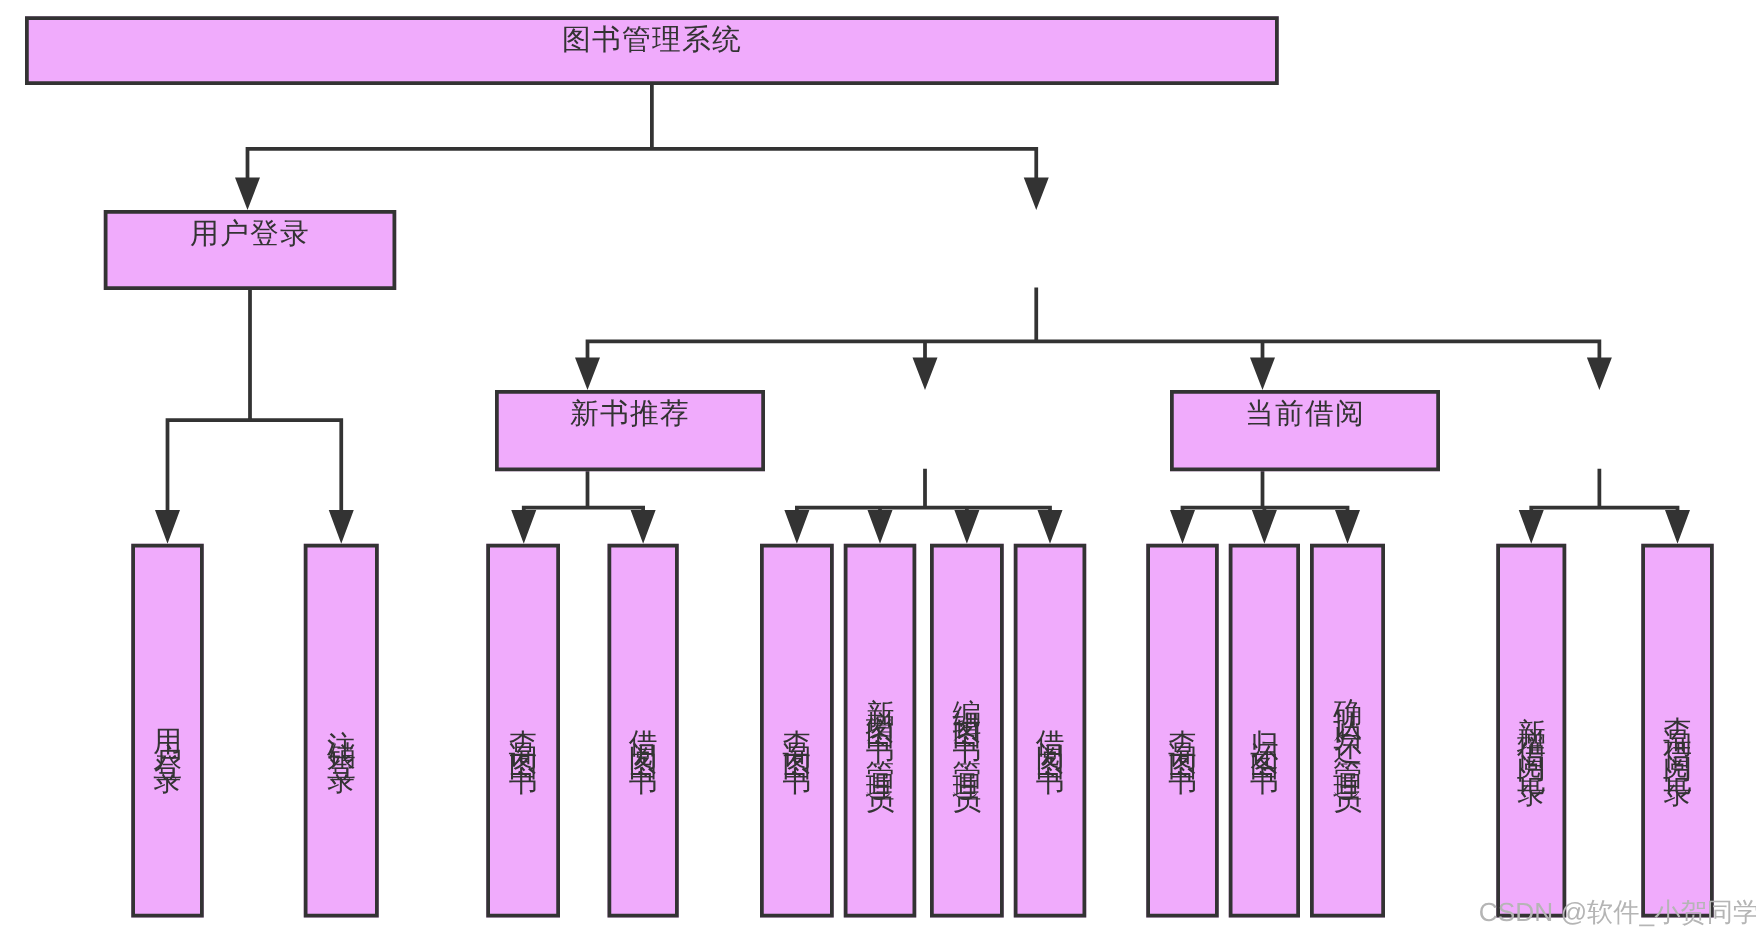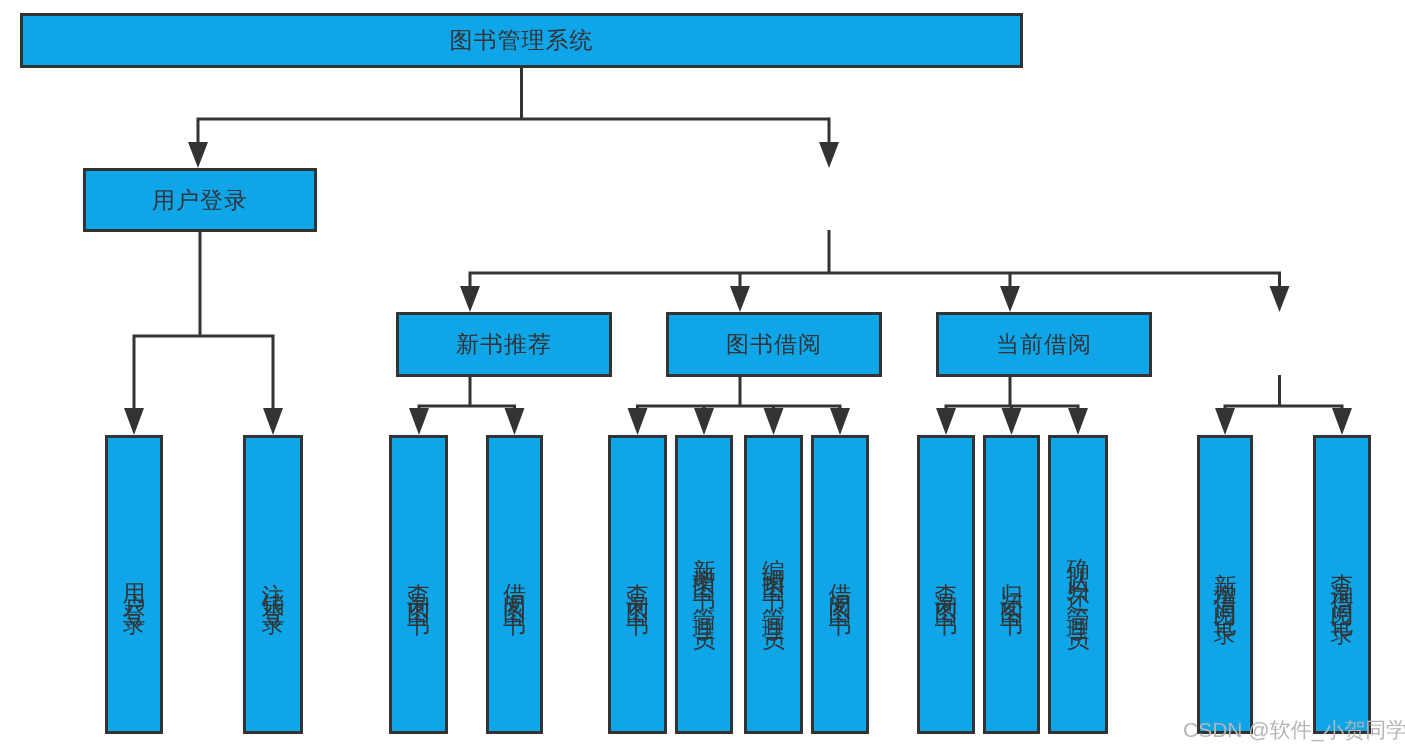--- a/index.html
+++ b/index.html
@@ -19,24 +19,23 @@
   .connectors {
     position: absolute;
     left: 0;
     top: 0;
     width: 1405px;
     height: 747px;
   }
   .node {
     position: absolute;
     box-sizing: border-box;
-    background: #0ea5e9;
+    background: #f0abfc;
     border: 3px solid #333333;
     display: flex;
-    align-items: center;
     justify-content: center;
     text-align: center;
   }
   .h-node {
     font-size: 23px;
     letter-spacing: 1px;
     white-space: nowrap;
   }
   .node-root   { left: 20px;   top: 13px;  width: 1003px; height: 55px; }
   .node-login  { left: 83px;   top: 168px; width: 234px;  height: 64px; }
@@ -128,23 +127,20 @@
     <span>图书管理系统</span>
   </div>
 
   <div class="node h-node node-login">
     <span>用户登录</span>
   </div>
 
   <div class="node h-node node-l3 node-newrec">
     <span>新书推荐</span>
   </div>
-  <div class="node h-node node-l3 node-borrow">
-    <span>图书借阅</span>
-  </div>
   <div class="node h-node node-l3 node-curr">
     <span>当前借阅</span>
   </div>
 
   <div class="node leaf leaf-1">
     <span class="v-label">用户登录</span>
   </div>
   <div class="node leaf leaf-2">
     <span class="v-label">注销登录</span>
   </div>

